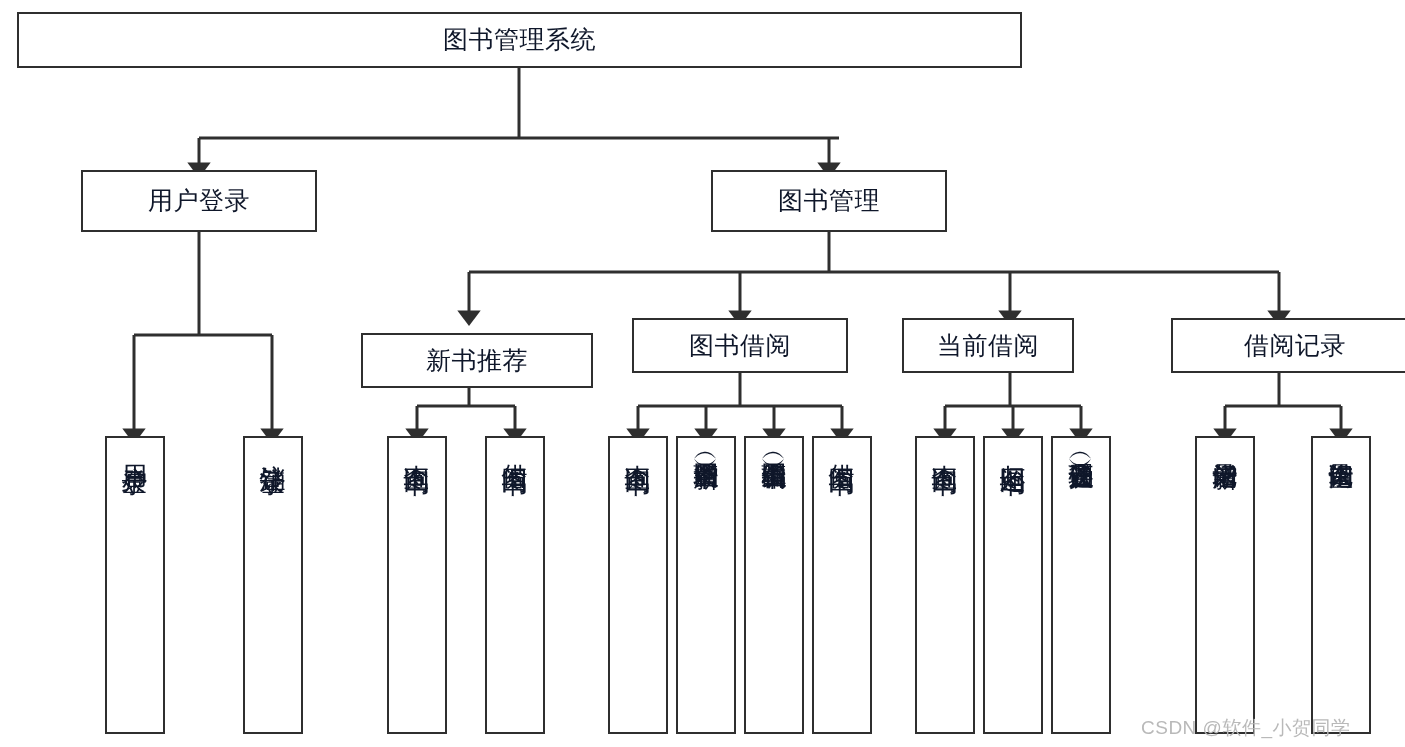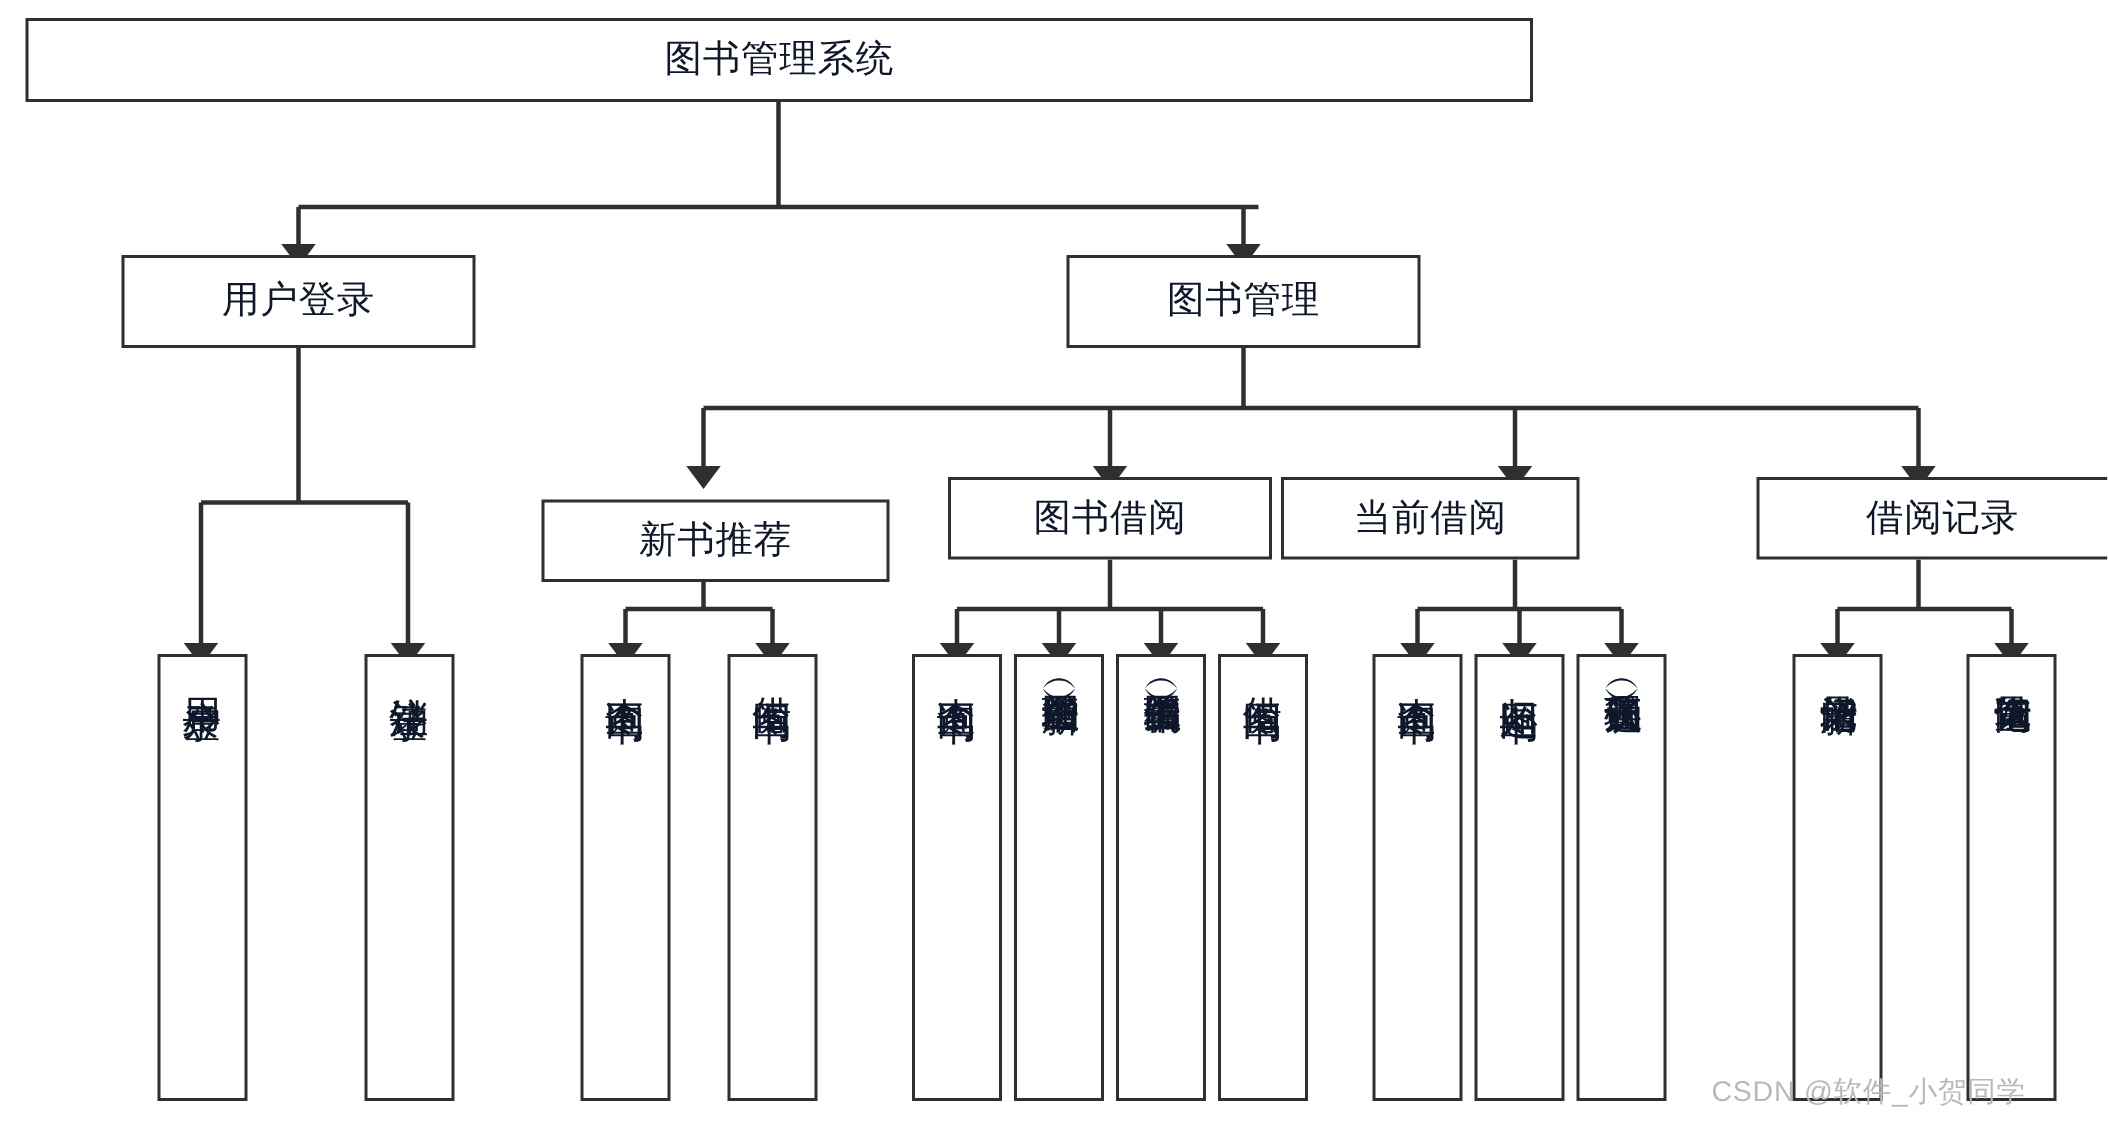--- a/index.html
+++ b/index.html
@@ -142,21 +142,21 @@
   <div class="node horiz" style="left:711px; top:170px; width:236px; height:62px;">
     <span class="node-label">图书管理</span>
   </div>
 
   <div class="node horiz" style="left:361px; top:333px; width:232px; height:55px;">
     <span class="node-label">新书推荐</span>
   </div>
   <div class="node horiz" style="left:632px; top:318px; width:216px; height:55px;">
     <span class="node-label">图书借阅</span>
   </div>
-  <div class="node horiz" style="left:854px; top:318px; width:199px; height:55px;">
+  <div class="node horiz" style="left:902px; top:318px; width:172px; height:55px;">
     <span class="node-label">当前借阅</span>
   </div>
   <div class="node horiz" style="left:1171px; top:318px; width:248px; height:55px;">
     <span class="node-label">借阅记录</span>
   </div>
 
   <div class="node leaf" style="left:105px; top:436px; width:60px; height:298px;">
     <span class="node-label">用户登录</span>
   </div>
   <div class="node leaf" style="left:243px; top:436px; width:60px; height:298px;">

